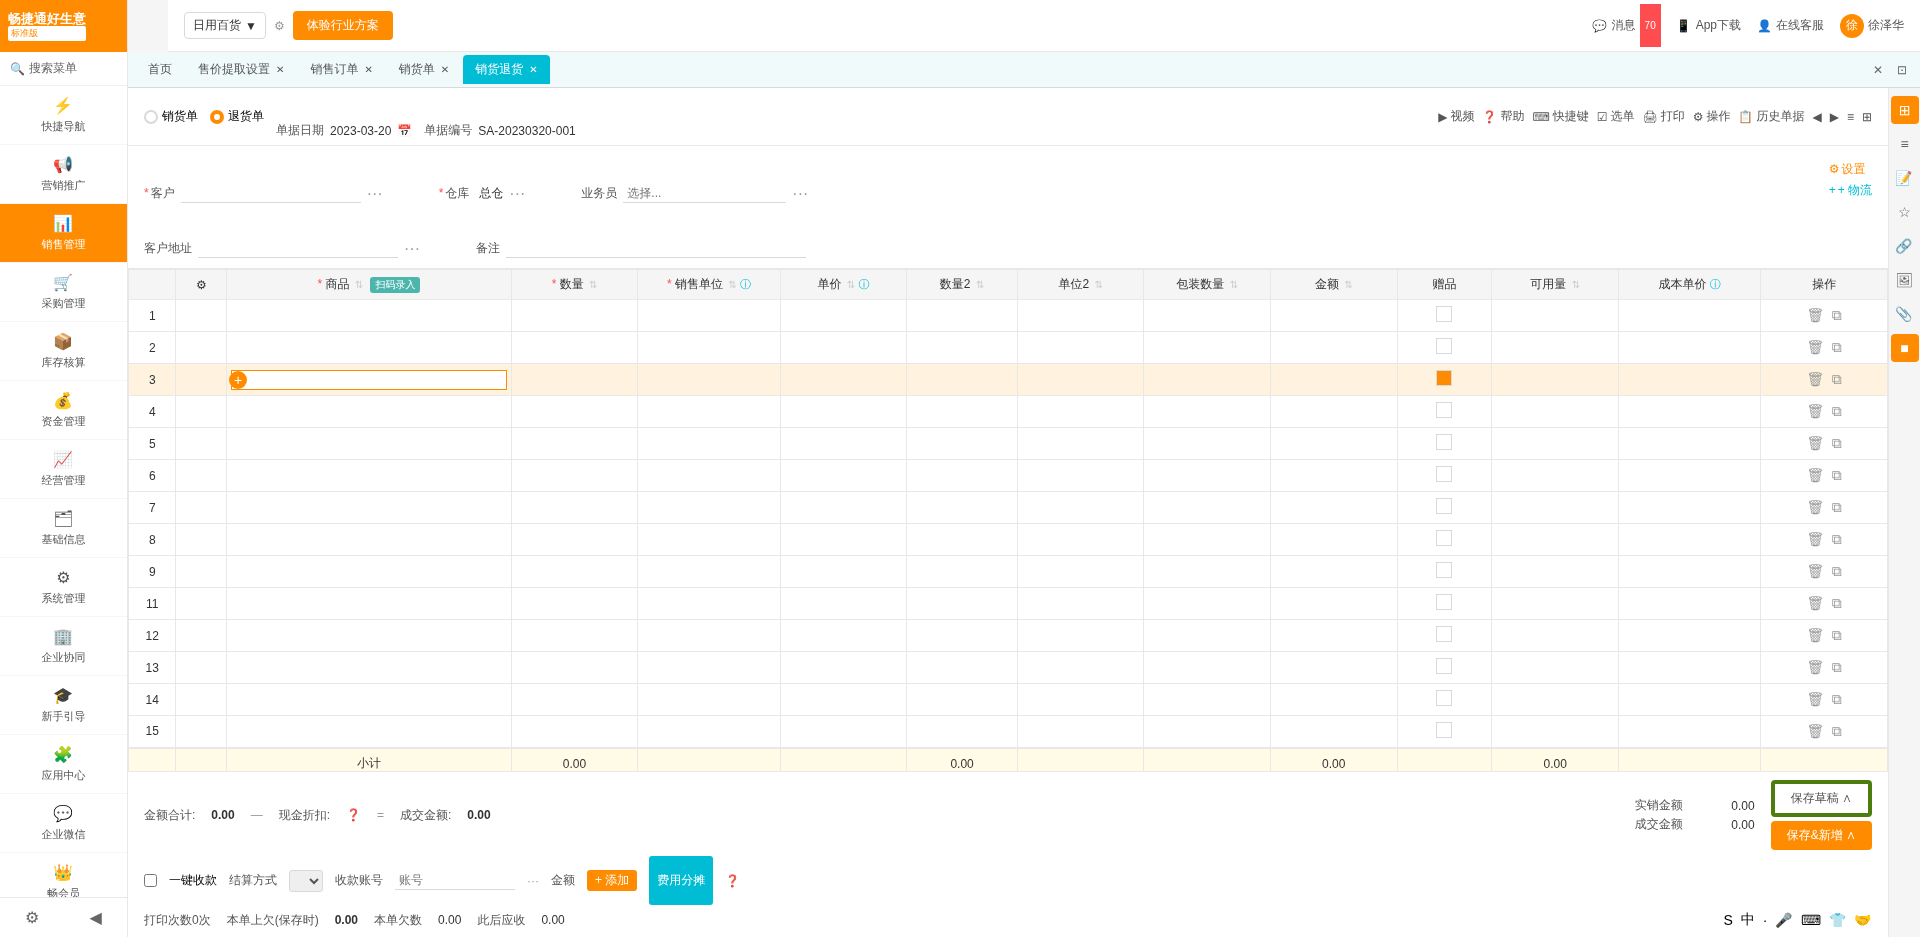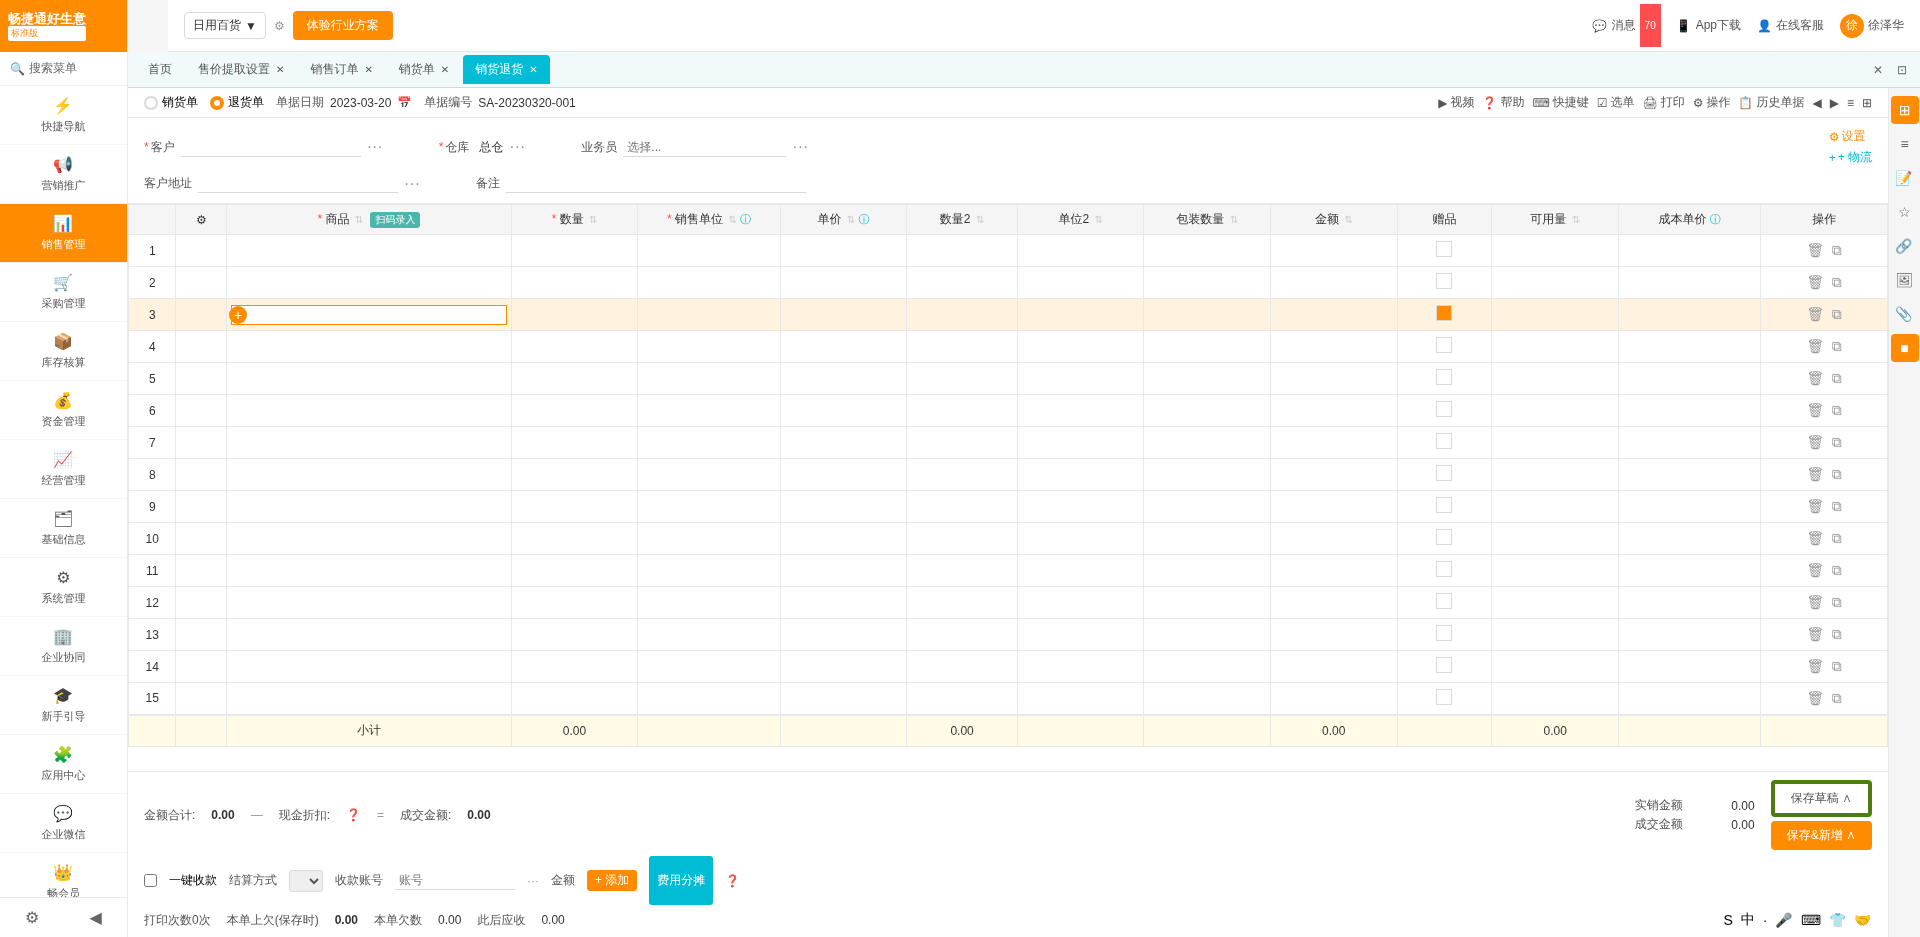--- a/index.html
+++ b/index.html
@@ -42,21 +42,21 @@
 
     
     .form-area { background: #fff; padding: 10px 16px; border-bottom: 1px solid #e8e8e8; }
     .form-row { display: flex; align-items: center; gap: 16px; margin-bottom: 8px; }
     .form-row:last-child { margin-bottom: 0; }
     .radio-group { display: flex; align-items: center; gap: 12px; }
     .radio-item { display: flex; align-items: center; gap: 4px; cursor: pointer; }
     .radio-circle { width: 14px; height: 14px; border-radius: 50%; border: 2px solid #d9d9d9; }
     .radio-circle.checked { border-color: #ff8c00; background: #ff8c00; position: relative; }
     .radio-circle.checked::after { content: ''; width: 6px; height: 6px; background: white; border-radius: 50%; position: absolute; top: 2px; left: 2px; }
-    .form-field { display: flex; align-items: center; gap: 6px; }
+    .form-field { display: flex; align-items: center; gap: 6px; margin-top: 28px; }
     .form-label { color: #555; white-space: nowrap; }
     .form-label.required::before { content: '*'; color: #ff4d4f; margin-right: 2px; }
     .form-input { border: none; border-bottom: 1px solid #d9d9d9; padding: 2px 4px; min-width: 120px; color: #333; outline: none; }
     .form-date { color: #333; }
     .form-id { color: #333; }
     .icon-btn { cursor: pointer; color: #999; font-size: 12px; }
     .form-action-btn { color: #00bcd4; cursor: pointer; display: flex; align-items: center; gap: 2px; font-size: 12px; }
     .form-action-btn.orange { color: #ff8c00; }
     .toolbar-right { display: flex; gap: 8px; align-items: center; }
     .toolbar-btn { color: #555; cursor: pointer; display: flex; align-items: center; gap: 3px; font-size: 12px; }
@@ -606,44 +606,20 @@
       </td>
       <td></td>
       <td></td>
       <td>
         <span class="op-btn">🗑</span>
         <span class="op-btn">⧉</span>
       </td>
     </tr>
               <tr>
       <td class="row-num">9</td>
-      <td></td>
-      <td>
-        
-        
-      </td>
-      <td></td>
-      <td></td>
-      <td></td>
-      <td></td>
-      <td></td>
-      <td></td>
-      <td></td>
-      <td>
-        <span class="checkbox-cell "></span>
-      </td>
-      <td></td>
-      <td></td>
-      <td>
-        <span class="op-btn">🗑</span>
-        <span class="op-btn">⧉</span>
-      </td>
-    </tr>
-              <tr>
-      <td class="row-num">10</td>
       <td></td>
       <td>
         
         
       </td>
       <td></td>
       <td></td>
       <td></td>
       <td></td>
       <td></td>

